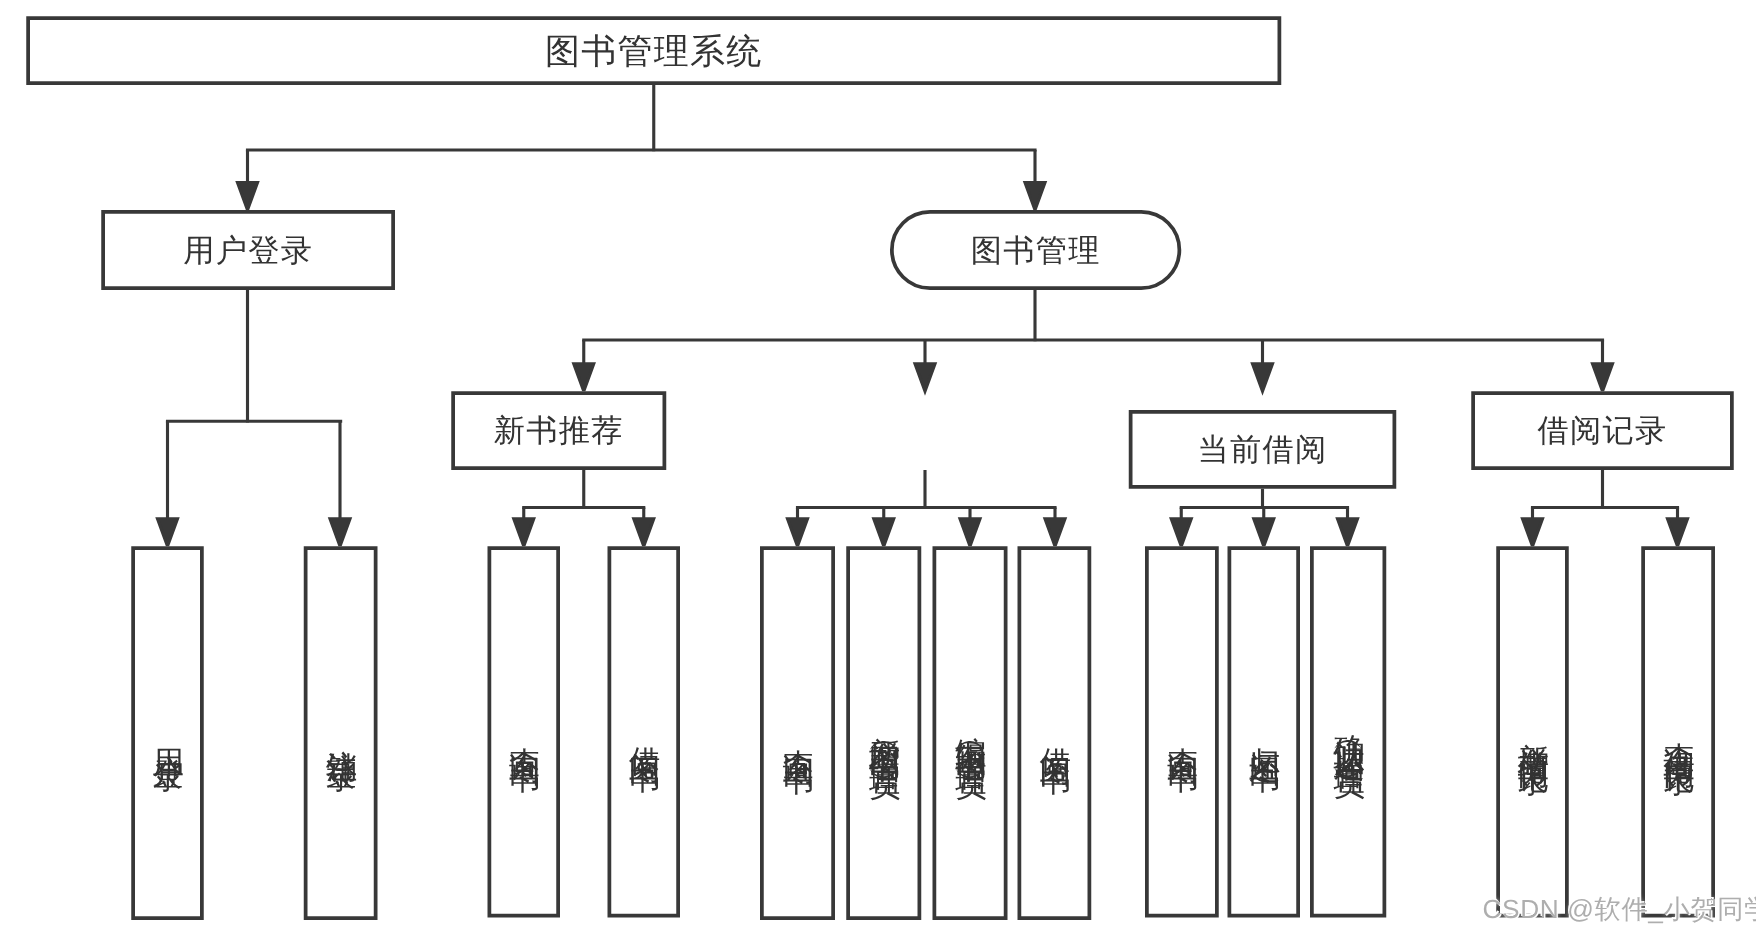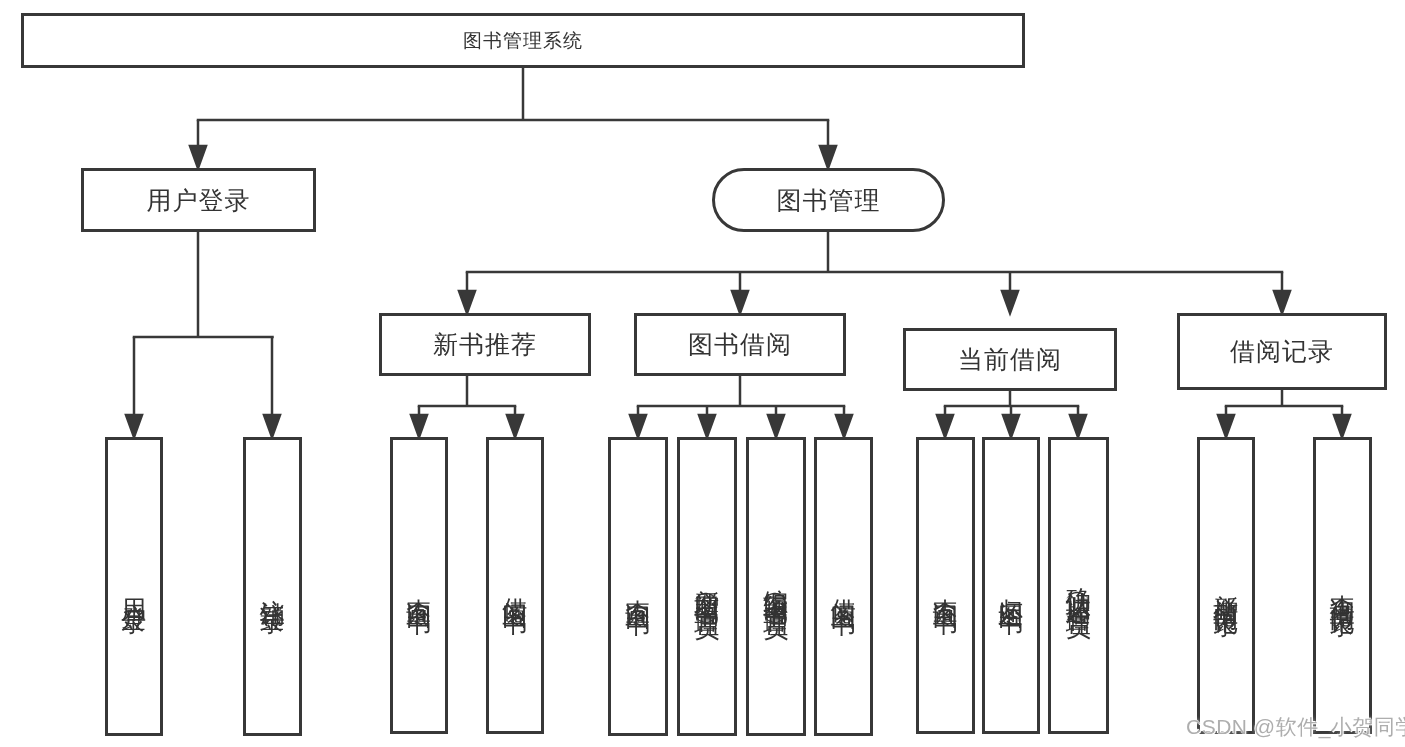--- a/index.html
+++ b/index.html
@@ -10,21 +10,21 @@
   }
   .stage { position: relative; width: 1405px; height: 747px; background: #ffffff; }
   svg.wires { position: absolute; left: 0; top: 0; z-index: 1; pointer-events: none; }
   .node {
     position: absolute; box-sizing: border-box;
     background: #ffffff; border: 3px solid #383838;
     display: flex; align-items: center; justify-content: center;
     z-index: 2; color: #333333;
   }
   .h-node { font-size: 25px; letter-spacing: 1px; white-space: nowrap; }
-  .root-node { font-size: 19px; }
+  .root-node { font-size: 28px; }
   .v-node .v-label {
     writing-mode: vertical-rl; text-orientation: mixed;
     line-height: 1.06; letter-spacing: 4px; font-size: 25px;
     white-space: nowrap;
   }
   .watermark {
     position: absolute; left: 1186px; top: 713px; z-index: 6;
     font-size: 21px; color: #aeaeae; letter-spacing: 0.5px;
     text-shadow: 1px 1px 0 #ffffff, -1px -1px 0 #ffffff, 0 0 4px #ffffff;
     white-space: nowrap;
@@ -101,30 +101,27 @@
     <span>图书管理系统</span>
   </div>
 
   <div class="node h-node" style="left:81px; top:168px; width:235px; height:64px;">
     <span>用户登录</span>
   </div>
   <div class="node h-node" style="left:712px; top:168px; width:233px; height:64px;border-radius:32px;">
     <span>图书管理</span>
   </div>
 
-  <div class="node h-node" style="left:379px; top:313px; width:212px; height:63px;font-family:Liberation Serif, serif;">
+  <div class="node h-node" style="left:361px; top:313px; width:172px; height:63px;font-family:Liberation Serif, serif;">
     <span>新书推荐</span>
-  </div>
-  <div class="node h-node" style="left:634px; top:313px; width:212px; height:63px;">
-    <span>图书借阅</span>
   </div>
   <div class="node h-node" style="left:903px; top:328px; width:214px; height:63px;">
     <span>当前借阅</span>
   </div>
-  <div class="node h-node" style="left:1177px; top:313px; width:210px; height:77px;">
+  <div class="node h-node" style="left:1177px; top:313px; width:210px; height:63px;">
     <span>借阅记录</span>
   </div>
 
   <div class="node v-node" style="left:105px; top:437px; width:58px; height:299px;">
     <span class="v-label">用户登录</span>
   </div>
   <div class="node v-node" style="left:243px; top:437px; width:59px; height:299px;">
     <span class="v-label">注销登录</span>
   </div>
 

